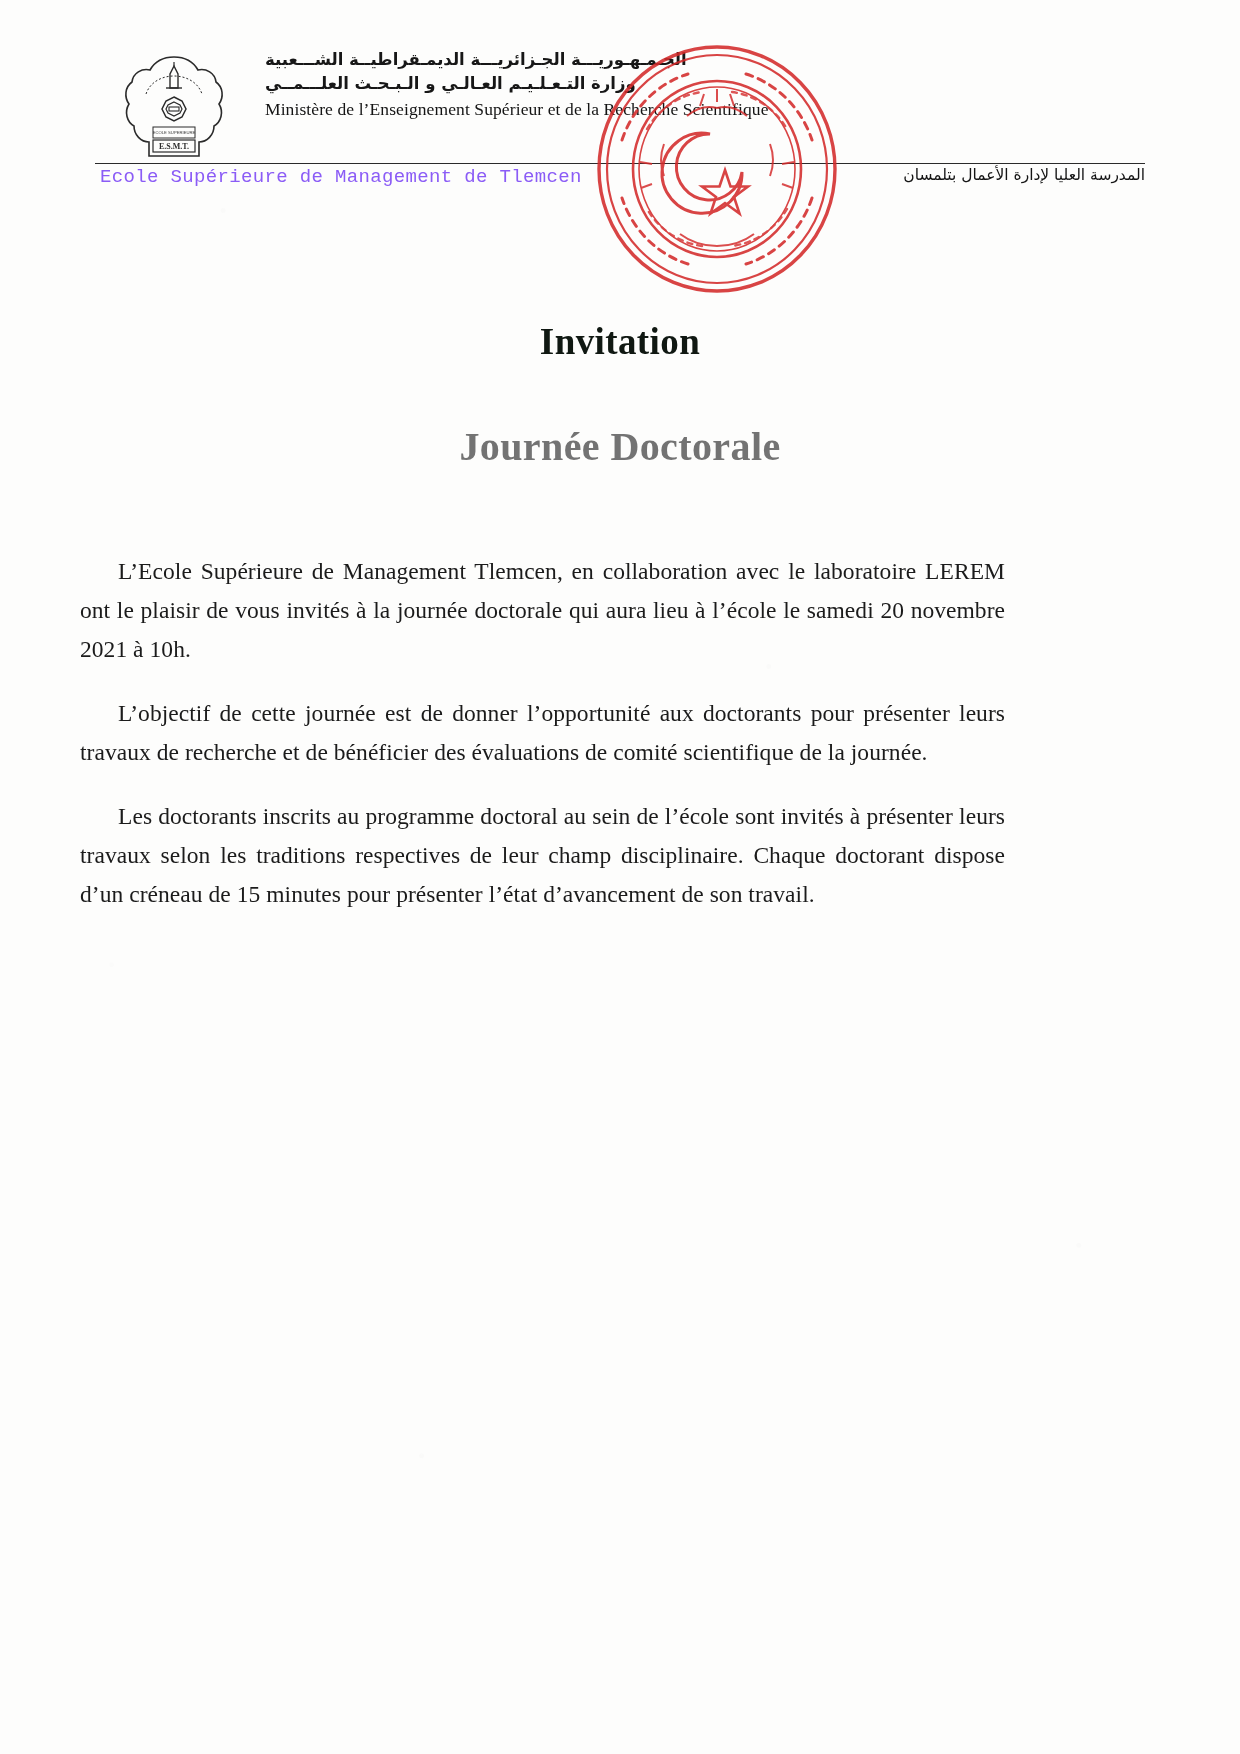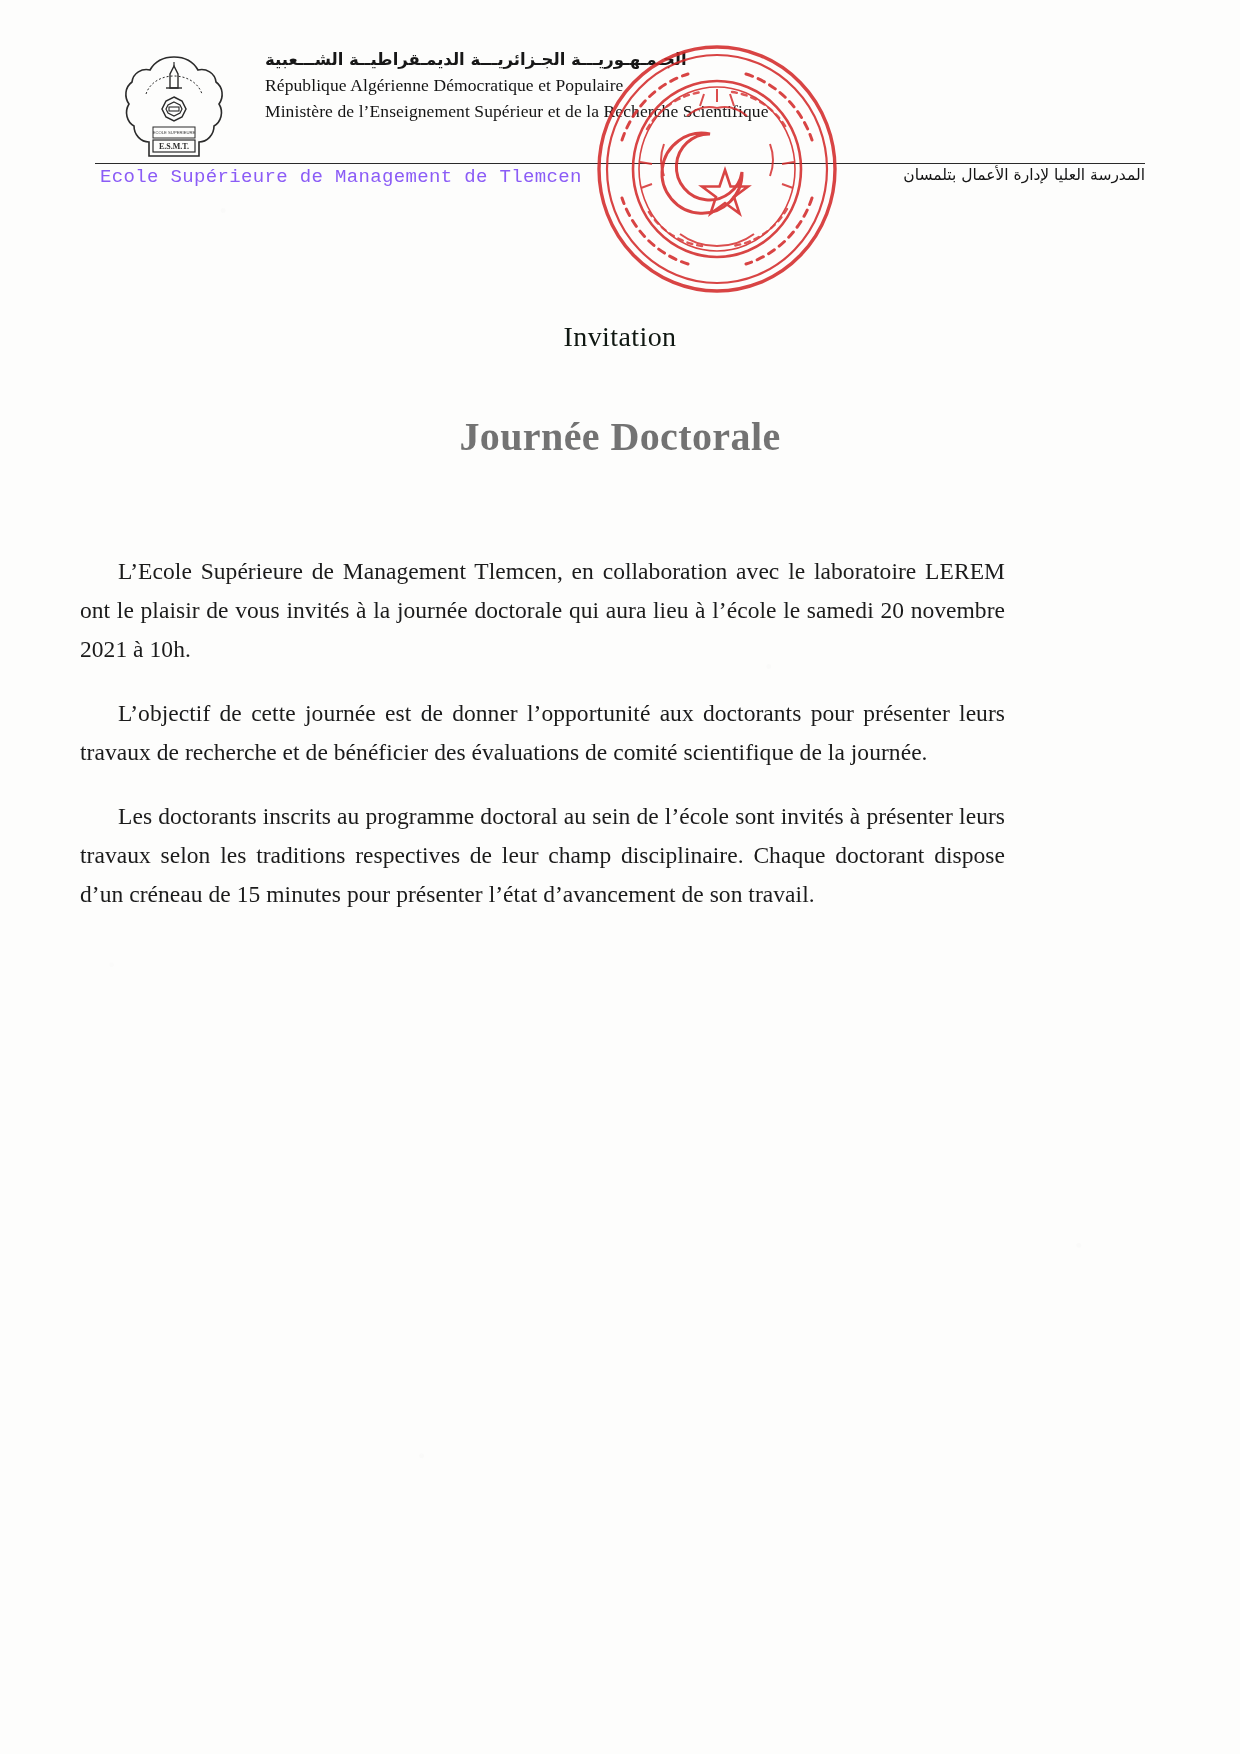--- a/index.html
+++ b/index.html
@@ -124,22 +124,22 @@
 
   
   .titles {
     position: absolute;
     top: 322px;
     left: 0;
     width: 100%;
     text-align: center;
   }
   .title-main {
-    font-size: 28px;
-    font-weight: normal;
+    font-size: 37px;
+    font-weight: bold;
     letter-spacing: 0.4px;
     color: #101812;
     margin: 0;
     line-height: 1.1;
   }
   .title-sub {
     font-size: 40px;
     font-weight: bold;
     letter-spacing: 0.4px;
     color: #737373;
@@ -205,21 +205,21 @@
           <rect x="33" y="73" width="42" height="11" stroke-width="1"></rect>
           <rect x="33" y="86" width="42" height="12" stroke-width="1.2"></rect>
         </g>
         <text x="54" y="80" font-size="4.2" text-anchor="middle" fill="#3a3a3a" font-family="Liberation Sans, sans-serif">ECOLE SUPERIEURE</text>
         <text x="54" y="95" font-size="8" font-weight="bold" text-anchor="middle" fill="#2b2b2b" font-family="Liberation Serif, serif">E.S.M.T.</text>
       </svg>
     </div>
 
     <div class="header-text">
       <div class="hdr-ar">الجـمـهـوريـــة الجـزائريـــة الديمـقراطيــة الشـــعبية</div>
-      <div class="hdr-fr">République Algérienne Démocratique et Populaire</div>
+      <div class="hdr-ar">وزارة التـعـلـيـم العـالـي و الـبـحـث العلـــمــي</div>
       <div class="hdr-fr">Ministère de l’Enseignement Supérieur et de la Recherche Scientifique</div>
     </div>
   </div>
 
   <div class="rule"></div>
 
   <div class="subhead">
     <div class="subhead-fr">Ecole Supérieure de Management de Tlemcen</div>
     <div class="subhead-ar">المدرسة العليا لإدارة الأعمال بتلمسان</div>
   </div>

